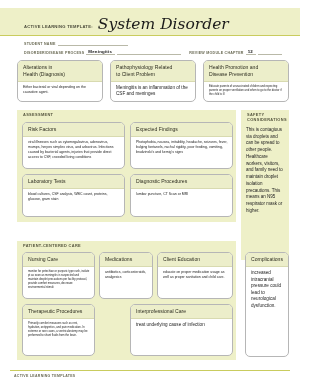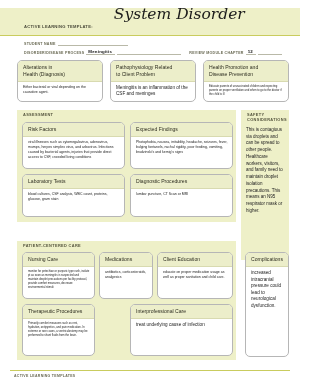--- a/index.html
+++ b/index.html
@@ -23,21 +23,21 @@
     display:flex;align-items:flex-end;padding-left:24px;box-sizing:border-box;
   }
   .alt-label{
     font-size:4.1px;letter-spacing:.28px;font-weight:700;
     color:#4a4a3a;text-transform:uppercase;
     padding-bottom:6px;white-space:nowrap;
   }
   .doc-title{
     font-family:"DejaVu Serif", serif;
     font-style:italic;font-size:15.5px;color:#1b1b1b;
-    margin-left:21px;padding-bottom:12px;white-space:nowrap;
+    margin-left:5px;padding-bottom:2px;white-space:nowrap;
   }
 
   
   .info{position:absolute;left:24px;top:40px;width:258px;font-size:3.6px;color:#6b6b55;}
   .info-row{display:flex;align-items:flex-end;margin-bottom:3.2px;letter-spacing:.2px;}
   .info-lbl{text-transform:uppercase;font-weight:700;white-space:nowrap;letter-spacing:.25px;}
   .rule{border-bottom:.5px solid #b9b9a8;flex:0 0 auto;height:5px;margin-left:2px;}
   .rule.w1{width:70px;}
   .rule.w2{flex:1 1 auto;}
   .rule.w3{width:24px;}

